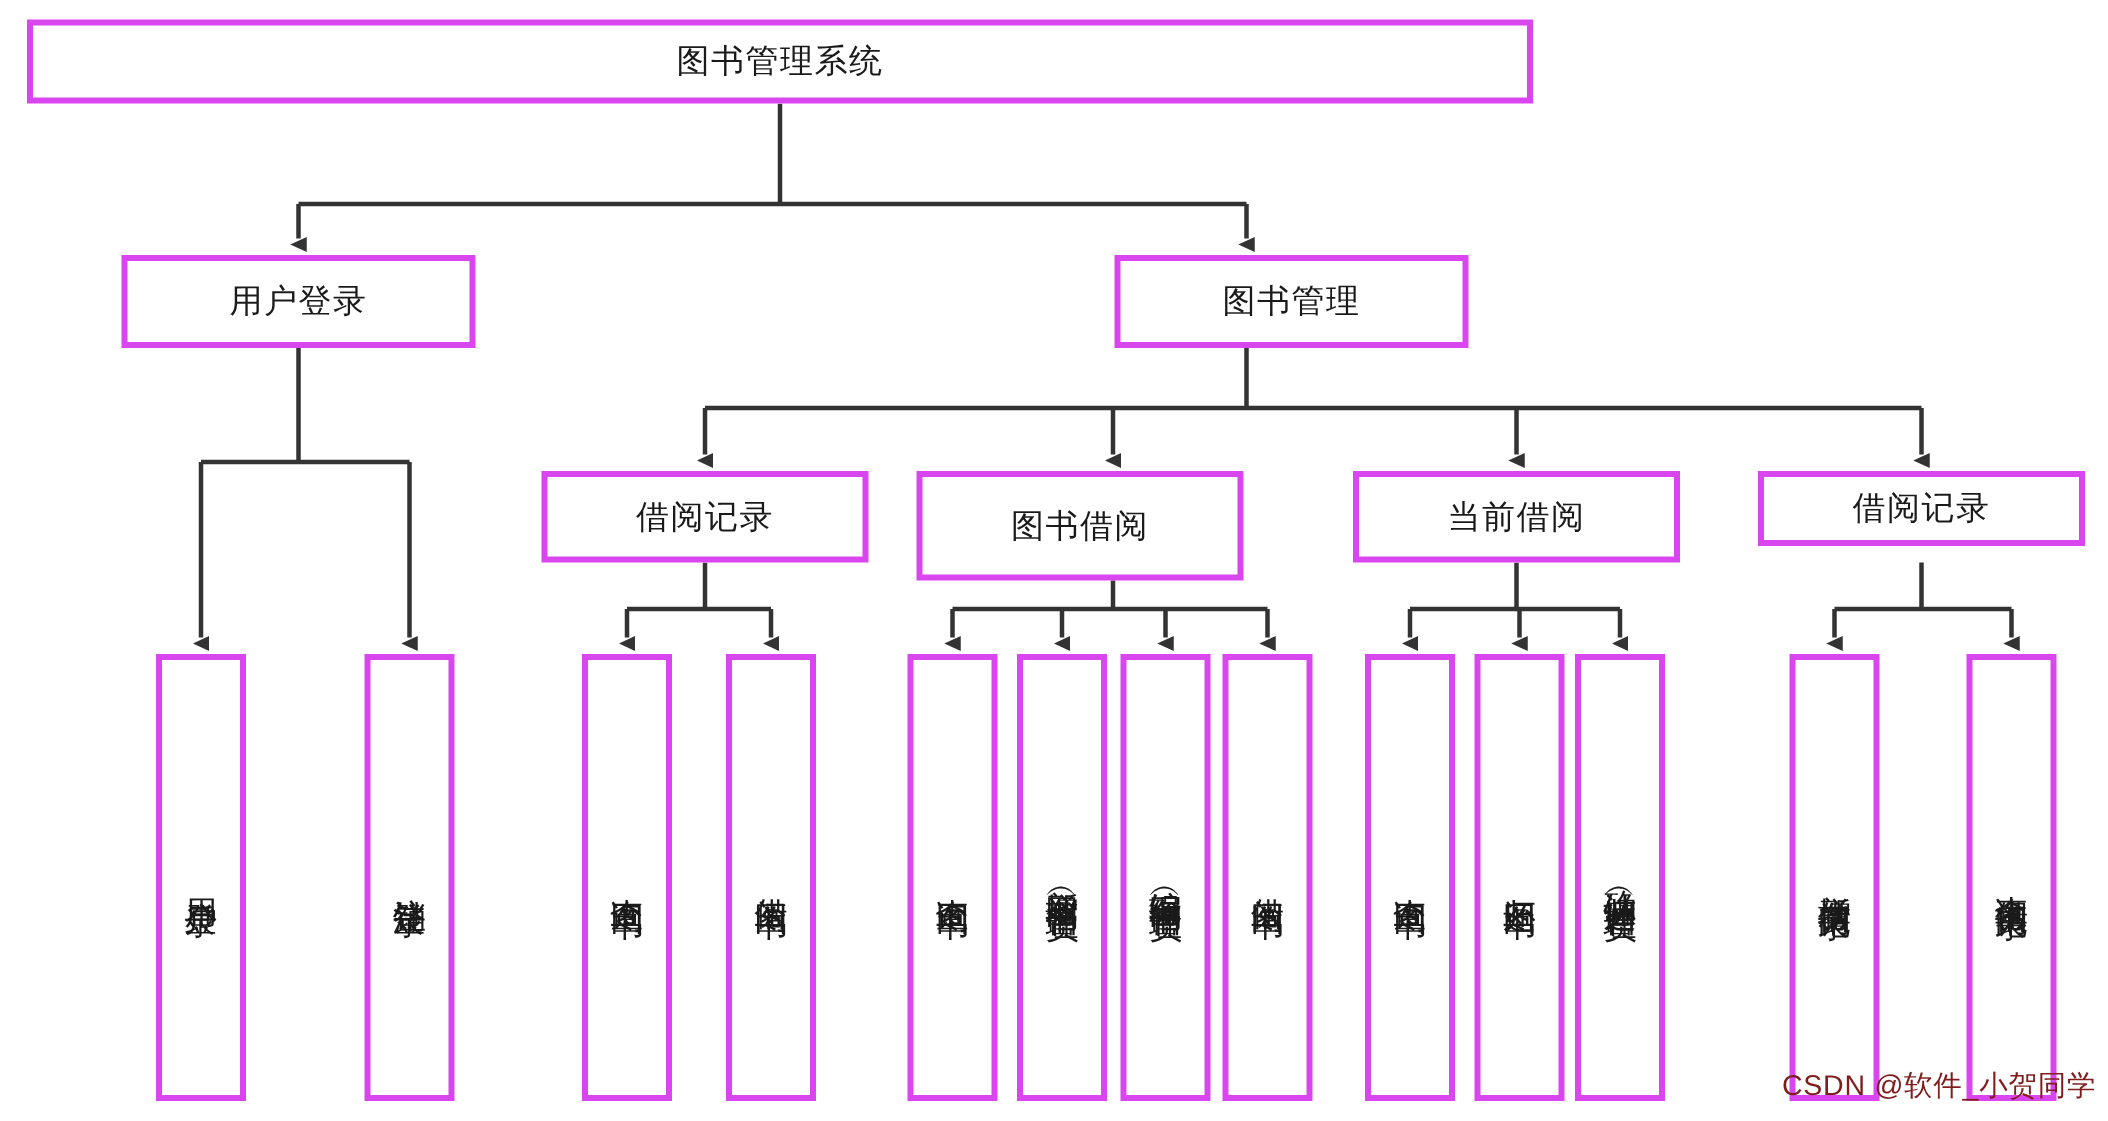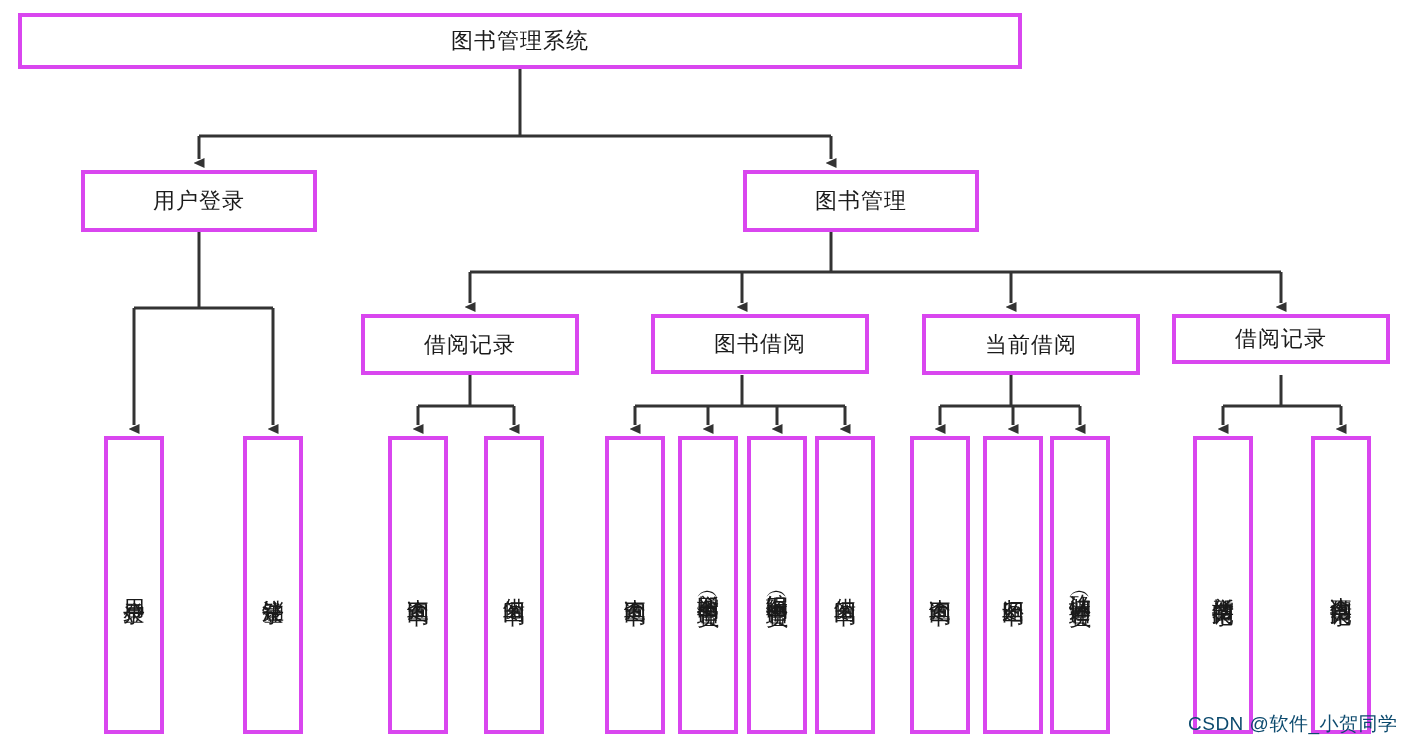--- a/index.html
+++ b/index.html
@@ -45,21 +45,21 @@
     line-height: 1.18;
     letter-spacing: 2px;
     padding: 6px 0;
     text-align: center;
   }
   .watermark {
     position: absolute;
     left: 1188px;
     top: 711px;
     font-size: 19px;
-    color: #0c4a6e;
+    color: #7f1d1d;
     white-space: nowrap;
     letter-spacing: 0.5px;
   }
 </style>
 </head>
 <body>
 
 <div id="stage">
 
   <svg id="edges" viewBox="0 0 1405 747" xmlns="http://www.w3.org/2000/svg">
@@ -125,22 +125,22 @@
       <path d="M1341,406 L1341,425" marker-end="url(#arrow)"></path>
     </g>
   </svg>
 
   <div class="node horiz" style="left: 18px; top: 13px; width: 1004px; height: 56px;">图书管理系统</div>
 
   <div class="node horiz" style="left: 81px; top: 170px; width: 236px; height: 62px;">用户登录</div>
   <div class="node horiz" style="left: 711px; top: 170px; width: 236px; height: 62px; margin-left: 32px;">图书管理</div>
 
   <div class="node horiz" style="left: 361px; top: 314px; width: 218px; height: 61px;">借阅记录</div>
-  <div class="node horiz" style="left: 651px; top: 314px; width: 218px; height: 60px;">图书借阅</div>
-  <div class="node horiz" style="left: 902px; top: 314px; width: 218px; height: 61px; margin-left: 20px;">当前借阅</div>
+  <div class="node horiz" style="left: 611px; top: 314px; width: 218px; height: 73px;">图书借阅</div>
+  <div class="node horiz" style="left: 902px; top: 314px; width: 218px; height: 61px;">当前借阅</div>
   <div class="node horiz" style="left: 1172px; top: 314px; width: 218px; height: 50px;">借阅记录</div>
 
   <div class="node vert" style="left: 104px; top: 436px; width: 60px; height: 298px;">用户登录</div>
   <div class="node vert" style="left: 243px; top: 436px; width: 60px; height: 298px;">注销登录</div>
   <div class="node vert" style="left: 388px; top: 436px; width: 60px; height: 298px;">查询图书</div>
   <div class="node vert" style="left: 484px; top: 436px; width: 60px; height: 298px;">借阅图书</div>
   <div class="node vert" style="left: 605px; top: 436px; width: 60px; height: 298px;">查询图书</div>
   <div class="node vert" style="left: 678px; top: 436px; width: 60px; height: 298px;">新增图书（管理员）</div>
   <div class="node vert" style="left: 747px; top: 436px; width: 60px; height: 298px;">编辑图书（管理员）</div>
   <div class="node vert" style="left: 815px; top: 436px; width: 60px; height: 298px;">借阅图书</div>

